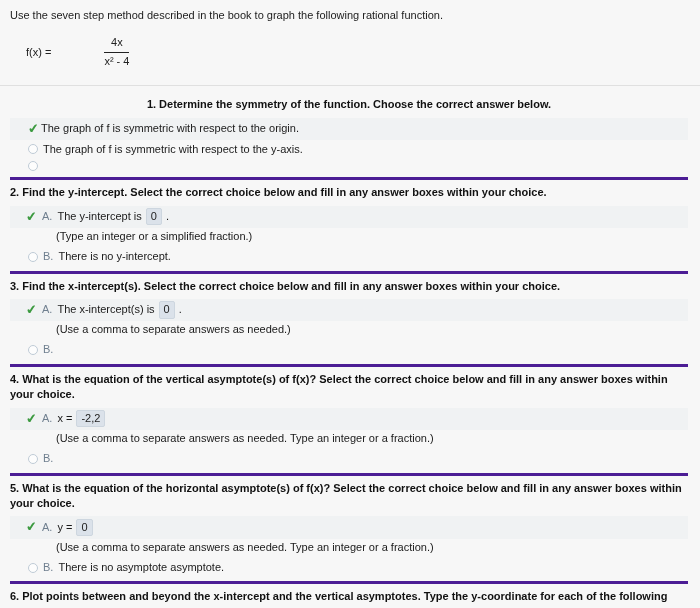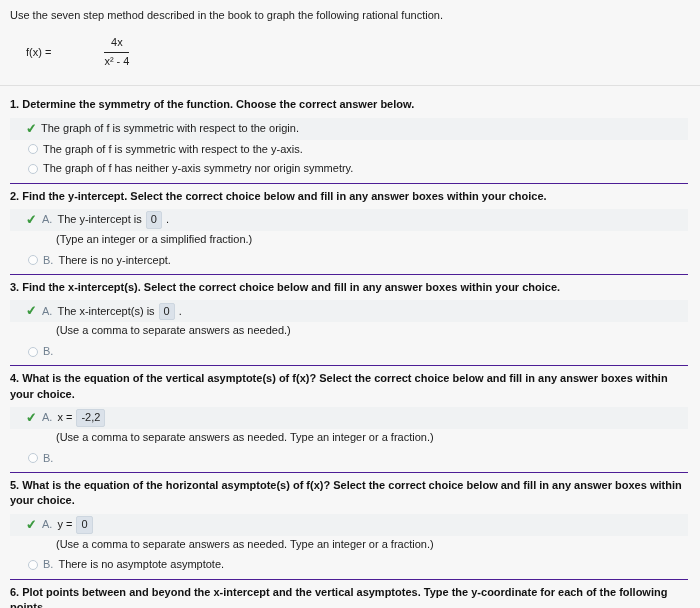--- a/index.html
+++ b/index.html
@@ -16,22 +16,22 @@
 
   
   .frac { display: inline-flex; flex-direction: column; text-align: center; vertical-align: middle; margin: 0 3px; }
   .frac .num { border-bottom: 1px solid #222; padding: 0 3px 1px; text-align: center; }
   .frac .den { padding-top: 1px; }
   .formula-row { display: inline-flex; align-items: center; margin: 2px 0 10px 16px; gap: 48px; }
   .formula-row .lhs { margin-right: 2px; }
 
   .divider { border: none; border-top: 1px solid #e0e0e0; margin: 6px -12px 6px -10px; }
 
-  .question { padding: 5px 0 4px; border-top: 1px solid #4c1d95; }
-  .question:first-of-type { border-top: none; }
+  .question { padding: 5px 0 4px; border-top: 3px solid #4c1d95; }
+  .question:first-of-type { border-top: none; text-align: center; }
   .q-stem { font-weight: bold; color: #111; margin-bottom: 5px; }
   .q-stem .q-num { margin-right: 3px; }
 
   .choice { display: flex; align-items: center; padding: 2px 0 2px 16px; }
   .choice.selected { background: #f0f2f3; }
   .check-icon { width: 15px; display: inline-block; }
   .check-icon::before { content: "\2714"; color: #3c9a40; font-size: 13px; font-weight: bold; transform: rotate(-6deg); display: inline-block; }
   .radio-icon { width: 10px; height: 10px; min-width: 10px; border: 1px solid #bfcbd6; border-radius: 50%; background: #fdfdfd; display: inline-block; margin: 0 5px 0 2px; }
   .choice .check-icon + .letter { margin-left: 1px; }
   .letter { color: #6f7f8f; margin-right: 5px; }
@@ -69,21 +69,20 @@
   <div class="choice selected">
     <span class="check-icon"></span>
     <span class="choice-text">The graph of f is symmetric with respect to the origin.</span>
   </div>
   <div class="choice">
     <span class="radio-icon"></span>
     <span class="choice-text">The graph of f is symmetric with respect to the y-axis.</span>
   </div>
   <div class="choice">
     <span class="radio-icon"></span>
-    <span class="choice-text">The graph of f has neither y-axis symmetry nor origin symmetry.</span>
   </div>
 </section>
 
 
 <section class="question">
   <div class="q-stem">
     <span class="q-num">2.</span><span>Find the y-intercept. Select the correct choice below and fill in any answer boxes within your choice.</span>
   </div>
   <div class="choice selected">
     <span class="check-icon"></span>

